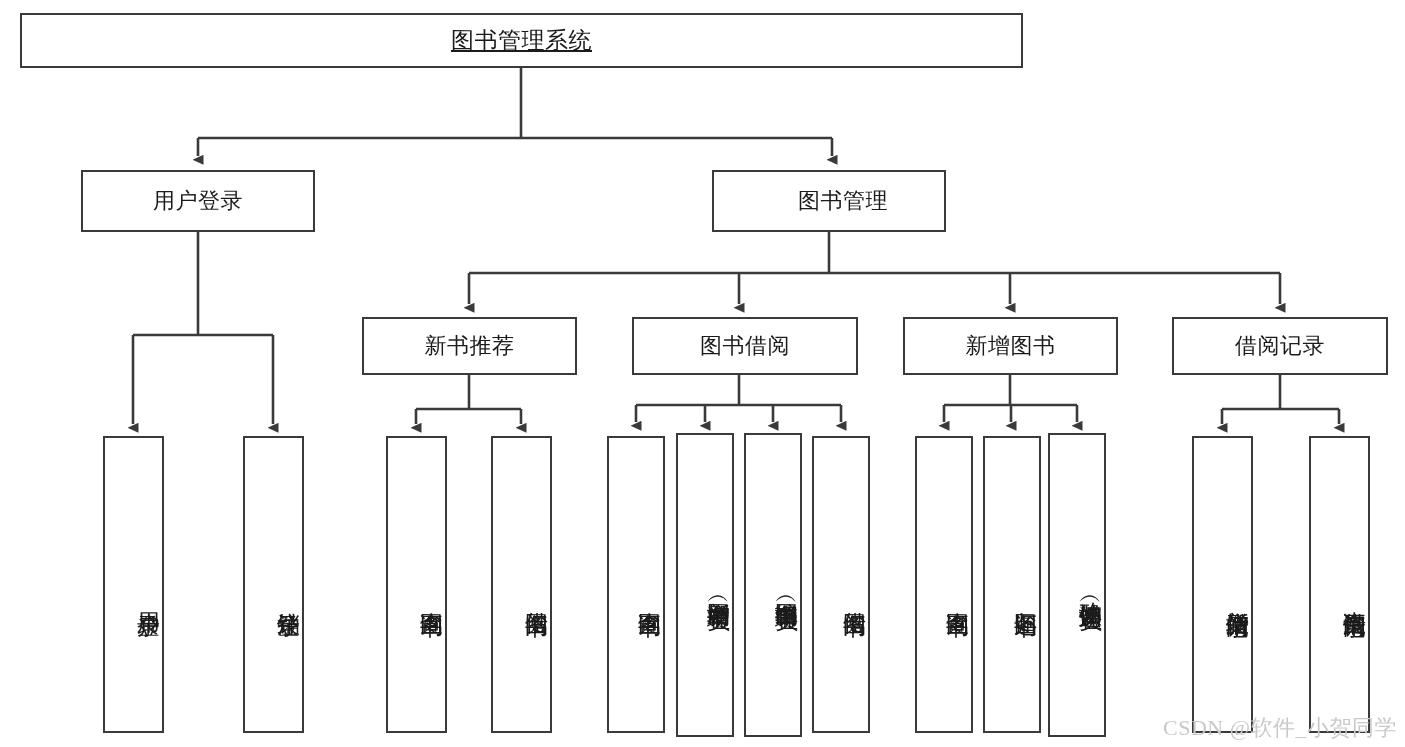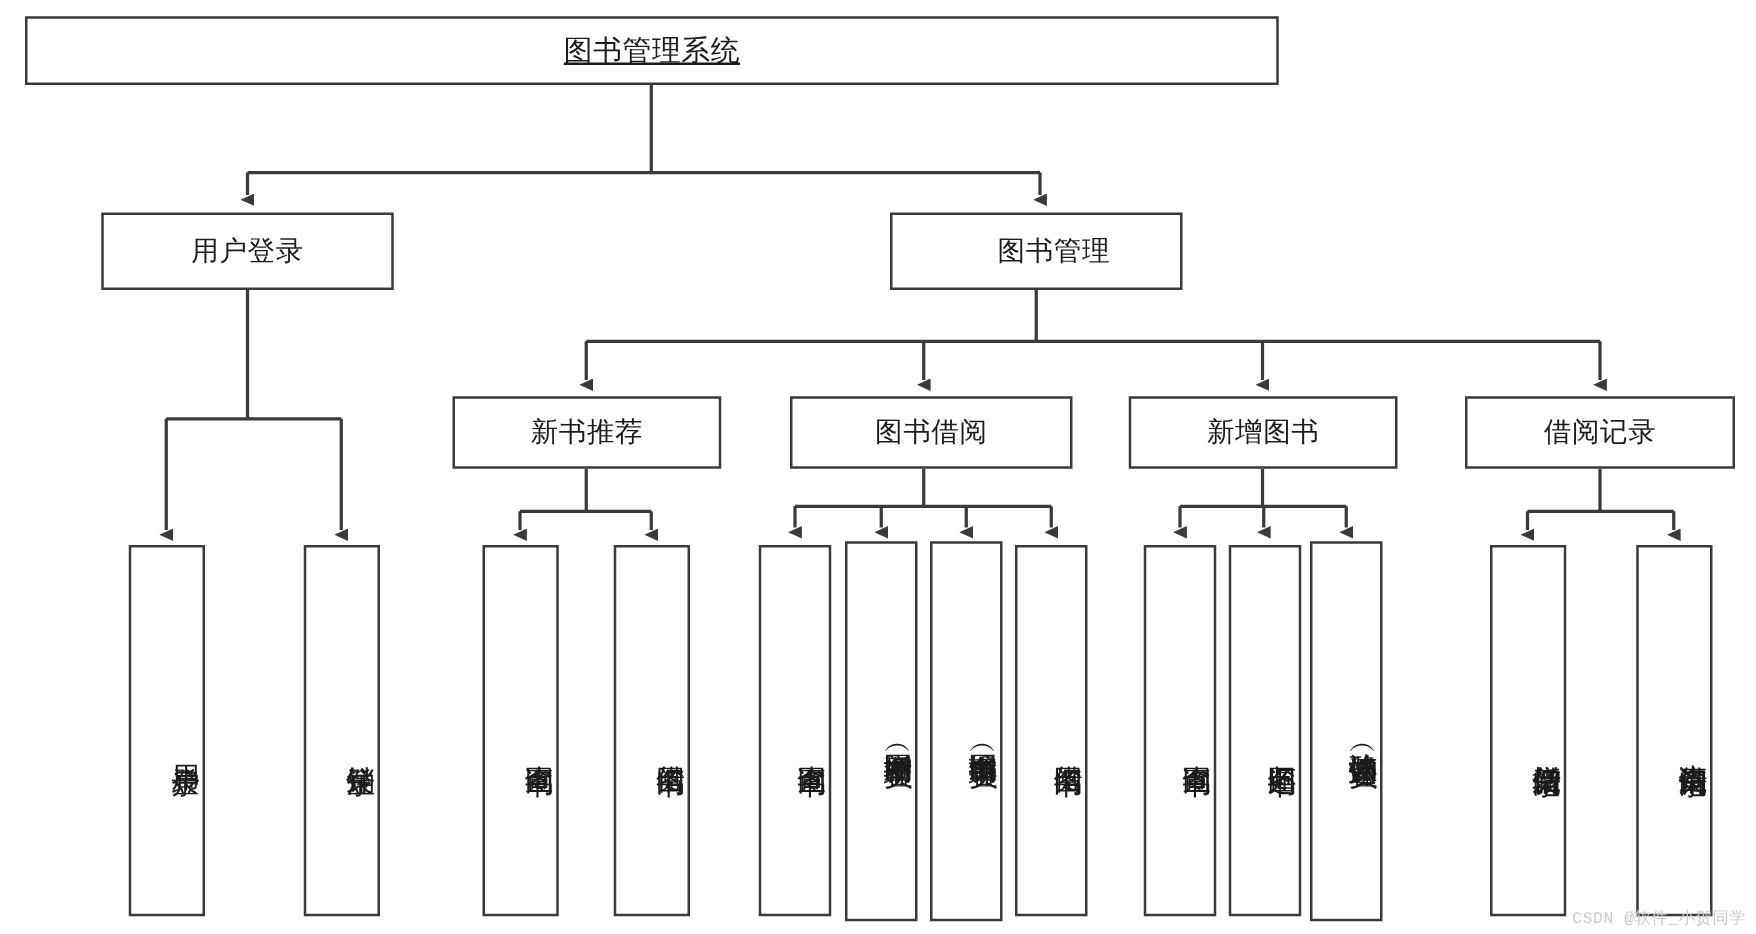--- a/index.html
+++ b/index.html
@@ -60,25 +60,25 @@
   }
   .leaf-label {
     writing-mode: vertical-rl;
     text-orientation: upright;
     white-space: nowrap;
   }
   .watermark {
     position: absolute;
     right: 8px;
     bottom: 4px;
-    font-size: 13px;
+    font-size: 22px;
     color: #c9c9c9;
     letter-spacing: 0.5px;
     white-space: nowrap;
-    font-family: Liberation Mono, monospace;
+    font-family: Liberation Serif, serif;
   }
 </style>
 </head>
 <body>
 
 <div id="diagram-root">
 
   <svg class="edges" viewBox="0 0 1405 747" xmlns="http://www.w3.org/2000/svg">
     <defs>
       <marker id="arrow" markerWidth="10" markerHeight="11" refX="1.2" refY="5.5" orient="auto" markerUnits="userSpaceOnUse">

